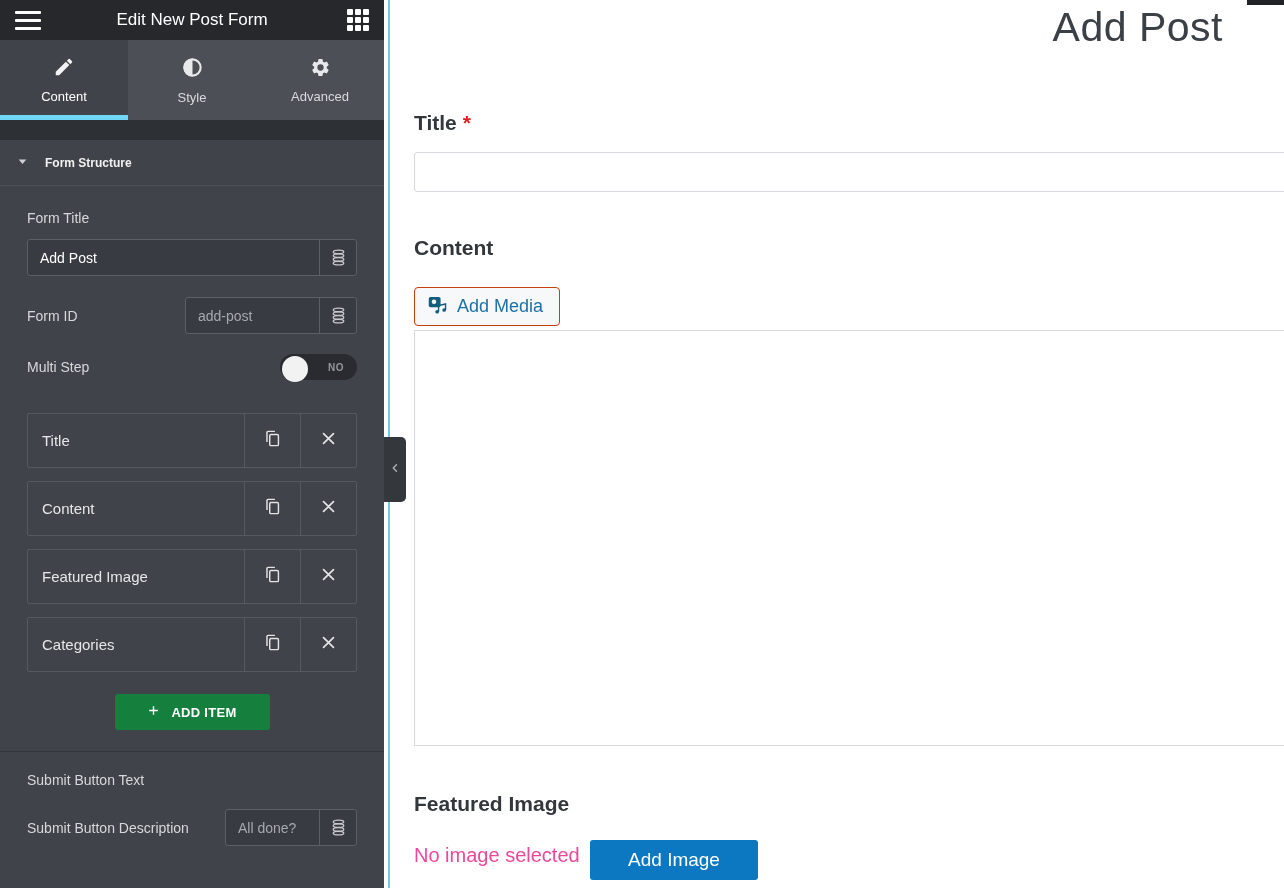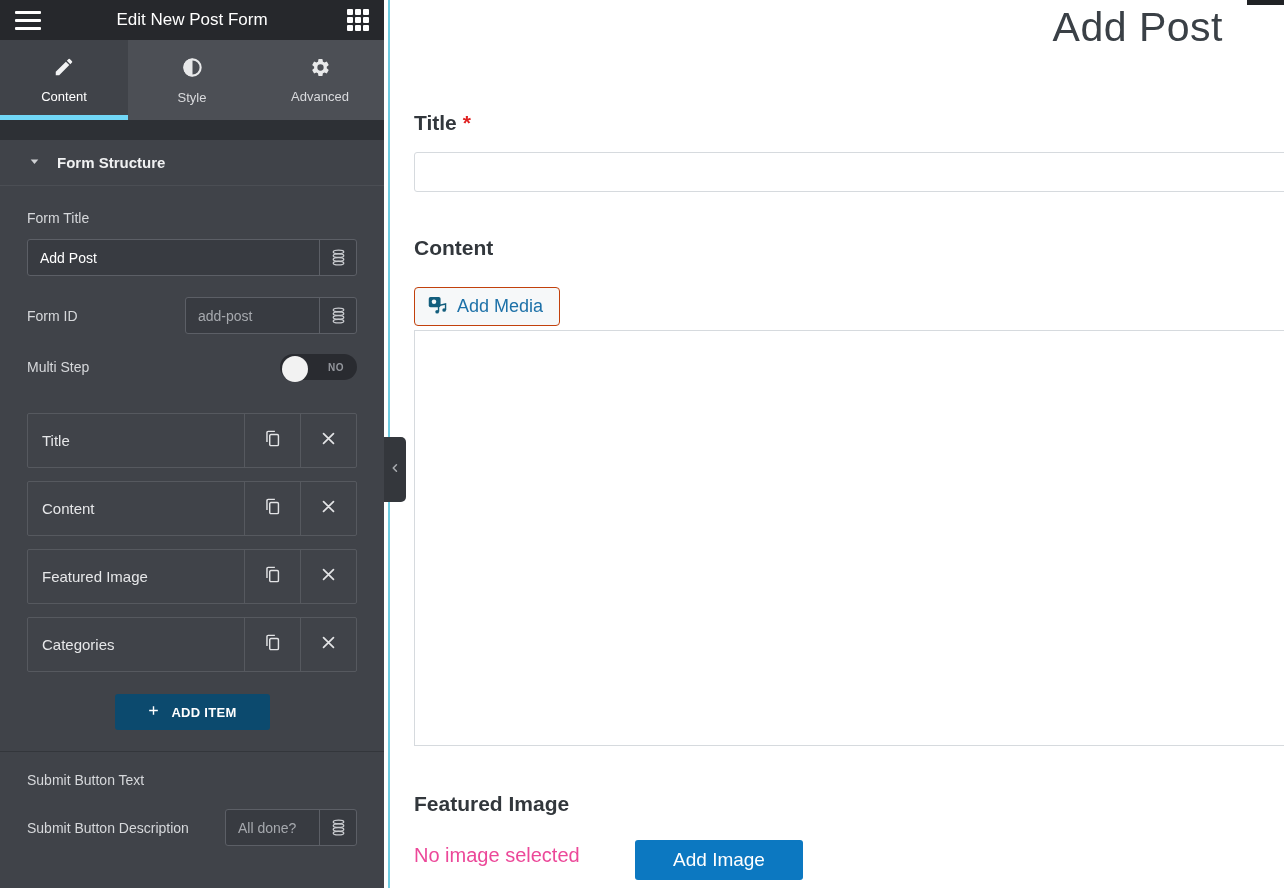--- a/index.html
+++ b/index.html
@@ -16,22 +16,22 @@
   .hamburger span{display:block;width:26px;height:3px;background:#fff;border-radius:1px;}
   .apps-grid{display:grid;grid-template-columns:repeat(3,6px);grid-auto-rows:6px;gap:2px;cursor:pointer;}
   .apps-grid i{background:#fff;border-radius:1px;}
 
   .tabs{display:flex;height:80px;background:#4c4f55;}
   .tab{width:128px;display:flex;flex-direction:column;align-items:center;justify-content:center;gap:8px;
     color:#d9dadd;font-size:13px;cursor:pointer;}
   .tab.active{background:#404349;box-shadow:inset 0 -5px 0 #71d7f7;color:#fff;}
 
   .gap-strip{height:20px;background:#2d3035;}
-  .section-header{height:46px;display:flex;align-items:center;gap:16px;padding:0 28px;background:#404349;
-    border-bottom:1px solid #4b4e54;color:#f0f1f2;font-weight:bold;font-size:15px;cursor:pointer;}
+  .section-header{height:46px;display:flex;align-items:center;gap:16px;padding:0 16px;background:#404349;
+    border-bottom:1px solid #4b4e54;color:#f0f1f2;font-weight:bold;font-size:12px;cursor:pointer;}
 
   .panel-body{padding:0 27px;}
   .field-label{color:#d6d8db;font-size:14px;}
   .lbl-top{margin-top:24px;}
   .control-input{margin-top:13px;height:37px;display:flex;border:1px solid #5c5f66;border-radius:3px;
     background:#383b41;overflow:hidden;}
   .control-input input{flex:1;min-width:0;background:transparent;border:none;outline:none;color:#fff;
     font-size:14px;padding:0 12px;font-family:inherit;}
   .control-input input.muted{color:#a6a9ae;}
   .dyn-btn{width:37px;border-left:1px solid #5c5f66;display:flex;align-items:center;justify-content:center;
@@ -48,21 +48,21 @@
   .toggle .state{position:absolute;right:13px;top:50%;transform:translateY(-50%);color:#94979d;
     font-size:10px;font-weight:bold;letter-spacing:.5px;}
 
   .items{margin-top:33px;}
   .item-row{height:55px;border:1px solid #56595f;border-radius:2px;display:flex;align-items:stretch;
     margin-bottom:13px;background:transparent;}
   .item-label{flex:1;display:flex;align-items:center;padding-left:14px;color:#e6e7e9;font-size:15px;cursor:pointer;}
   .item-cell{width:56px;border-left:1px solid #56595f;display:flex;align-items:center;justify-content:center;cursor:pointer;}
 
   .add-item-wrap{display:flex;justify-content:center;margin-top:22px;}
-  .add-item{width:155px;height:36px;background:#0c4a6e;border:none;border-radius:3px;color:#fff;
+  .add-item{width:155px;height:36px;background:#15803d;border:none;border-radius:3px;color:#fff;
     font-weight:bold;font-size:13px;letter-spacing:.3px;display:flex;align-items:center;justify-content:center;
     gap:11px;cursor:pointer;font-family:inherit;}
 
   .divider{margin:21px -27px 0;height:1px;background:#33363b;}
   .lbl-mid{margin-top:20px;}
 
   
   .canvas{position:absolute;left:384px;top:0;width:900px;height:888px;background:#fff;}
   .preview-line{position:absolute;left:4px;top:0;bottom:0;width:2px;background:#6fcbe0;}
   .collapse-handle{position:absolute;left:0;top:437px;width:22px;height:65px;background:#34373c;
@@ -75,21 +75,21 @@
   .req{color:#e02020;margin-left:6px;}
   .txt-input{position:absolute;left:30px;right:-4px;top:152px;height:40px;background:#fff;
     border:1px solid #d6dade;border-radius:3px;padding:0 10px;font-size:16px;font-family:inherit;outline:none;}
   .add-media{position:absolute;left:30px;top:287px;height:39px;display:flex;align-items:center;gap:9px;
     padding:0 16px 0 12px;background:#f6f8f9;border:1px solid #c2410c;border-radius:4px;color:#1d71a8;
     font-size:18px;cursor:pointer;font-family:inherit;}
   .content-area{position:absolute;left:30px;right:-4px;top:330px;height:416px;background:#fff;
     border:1px solid #d6dade;resize:none;outline:none;font-family:inherit;font-size:15px;padding:8px;}
   .no-image{position:absolute;left:30px;top:844px;font-size:20px;color:#ec4899;}
   .add-image{position:absolute;left:206px;top:840px;width:168px;height:40px;background:#0c78c1;color:#fff;
-    border:none;border-radius:3px;font-size:19px;cursor:pointer;font-family:inherit;margin-left:45px;}
+    border:none;border-radius:3px;font-size:19px;cursor:pointer;font-family:inherit;}
 </style>
 </head>
 <body>
 
 <div class="panel">
 
   <div class="panel-header">
     <div class="hamburger">
       <span></span>
         <span></span>

